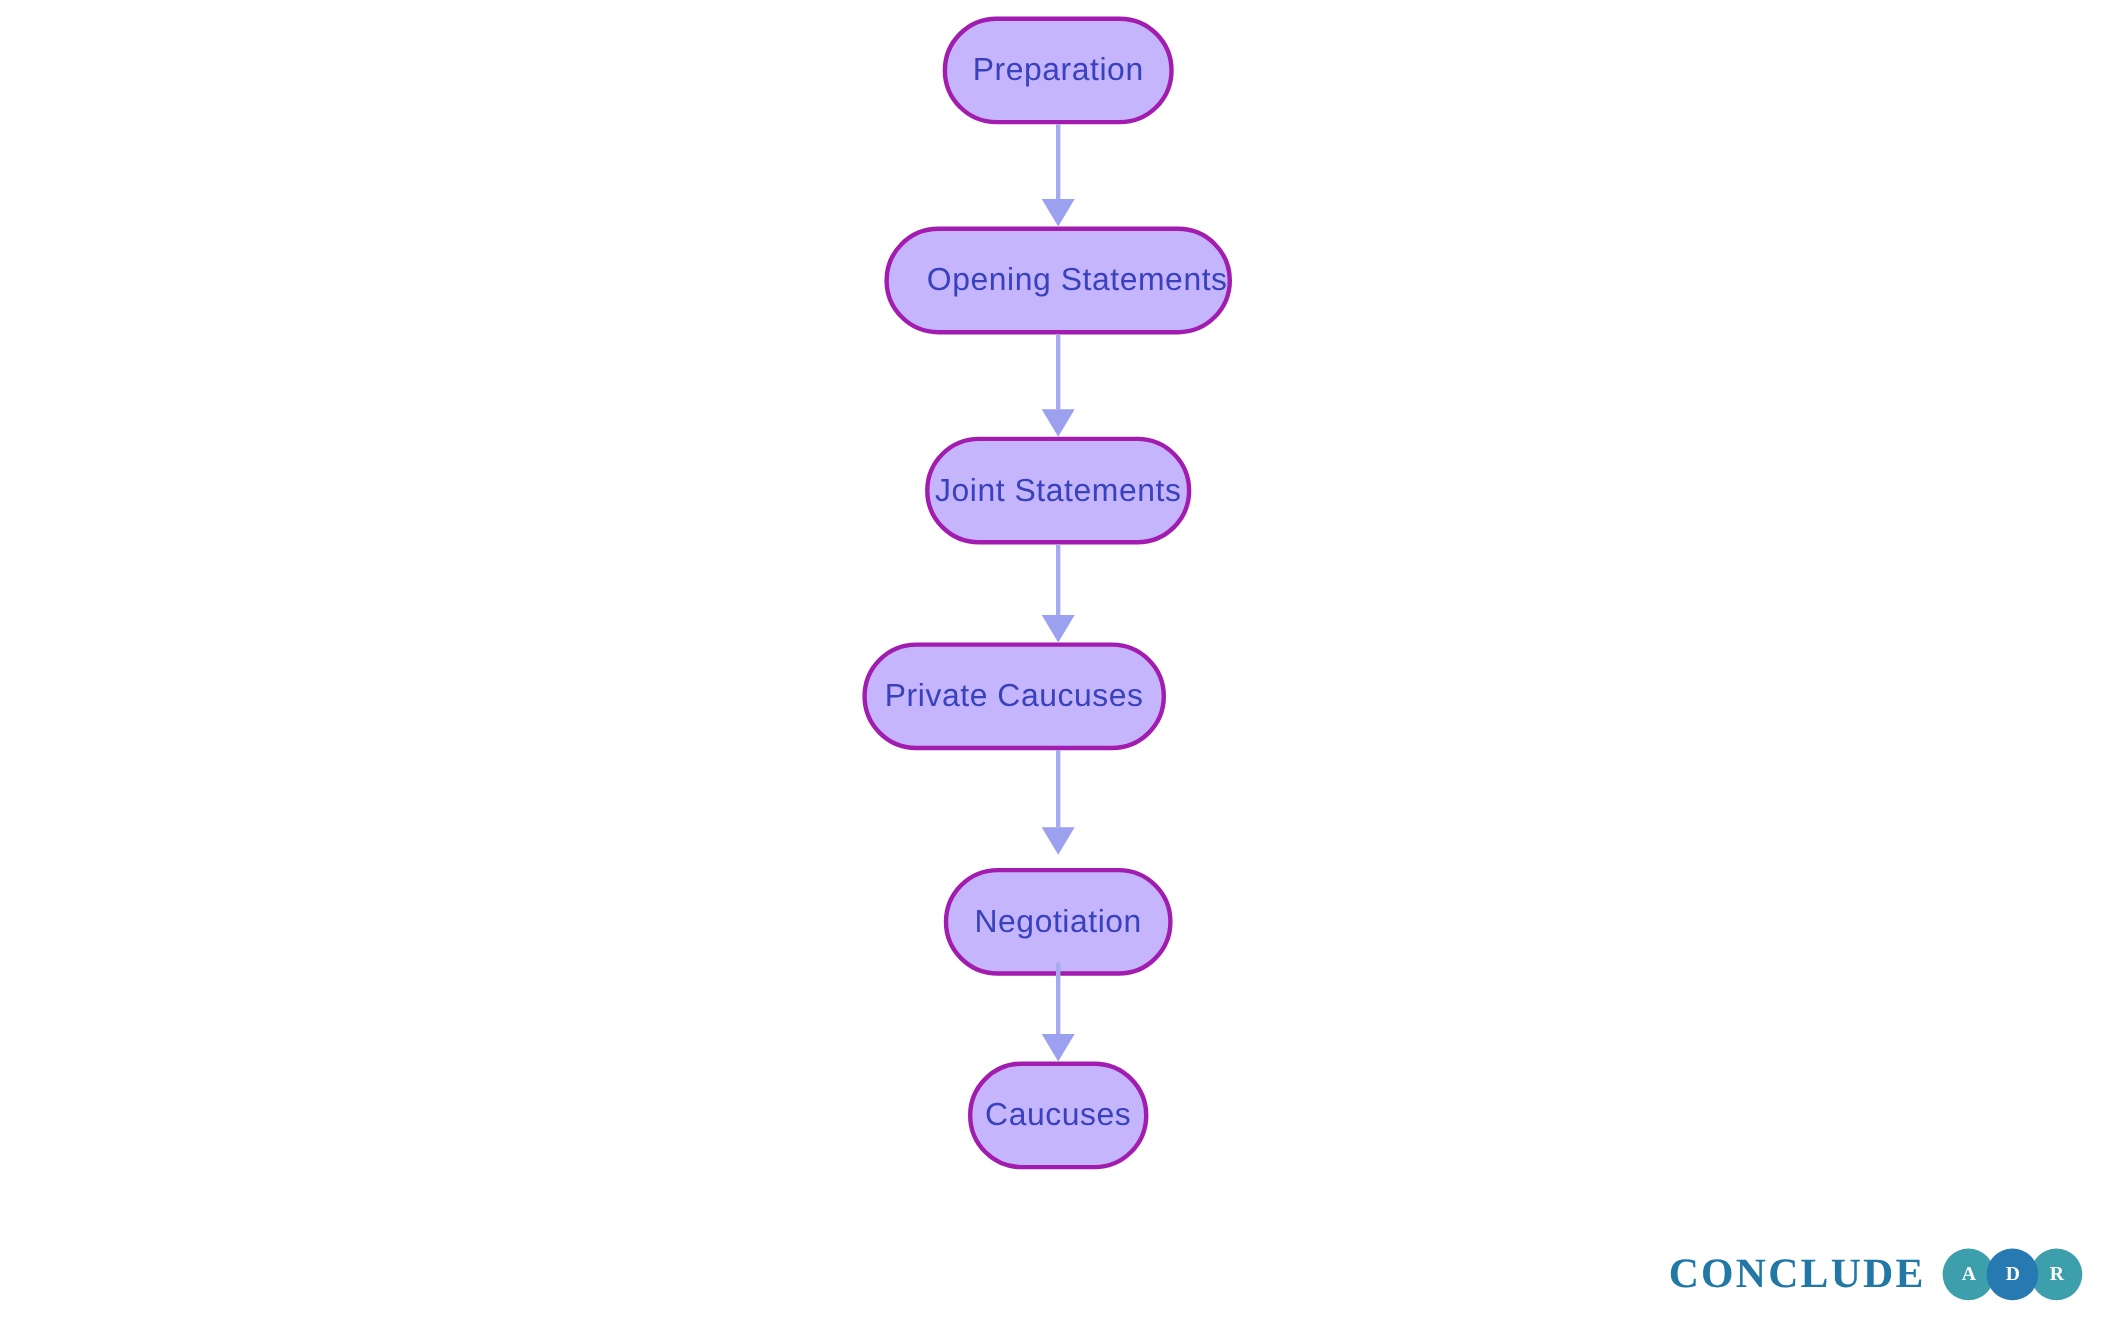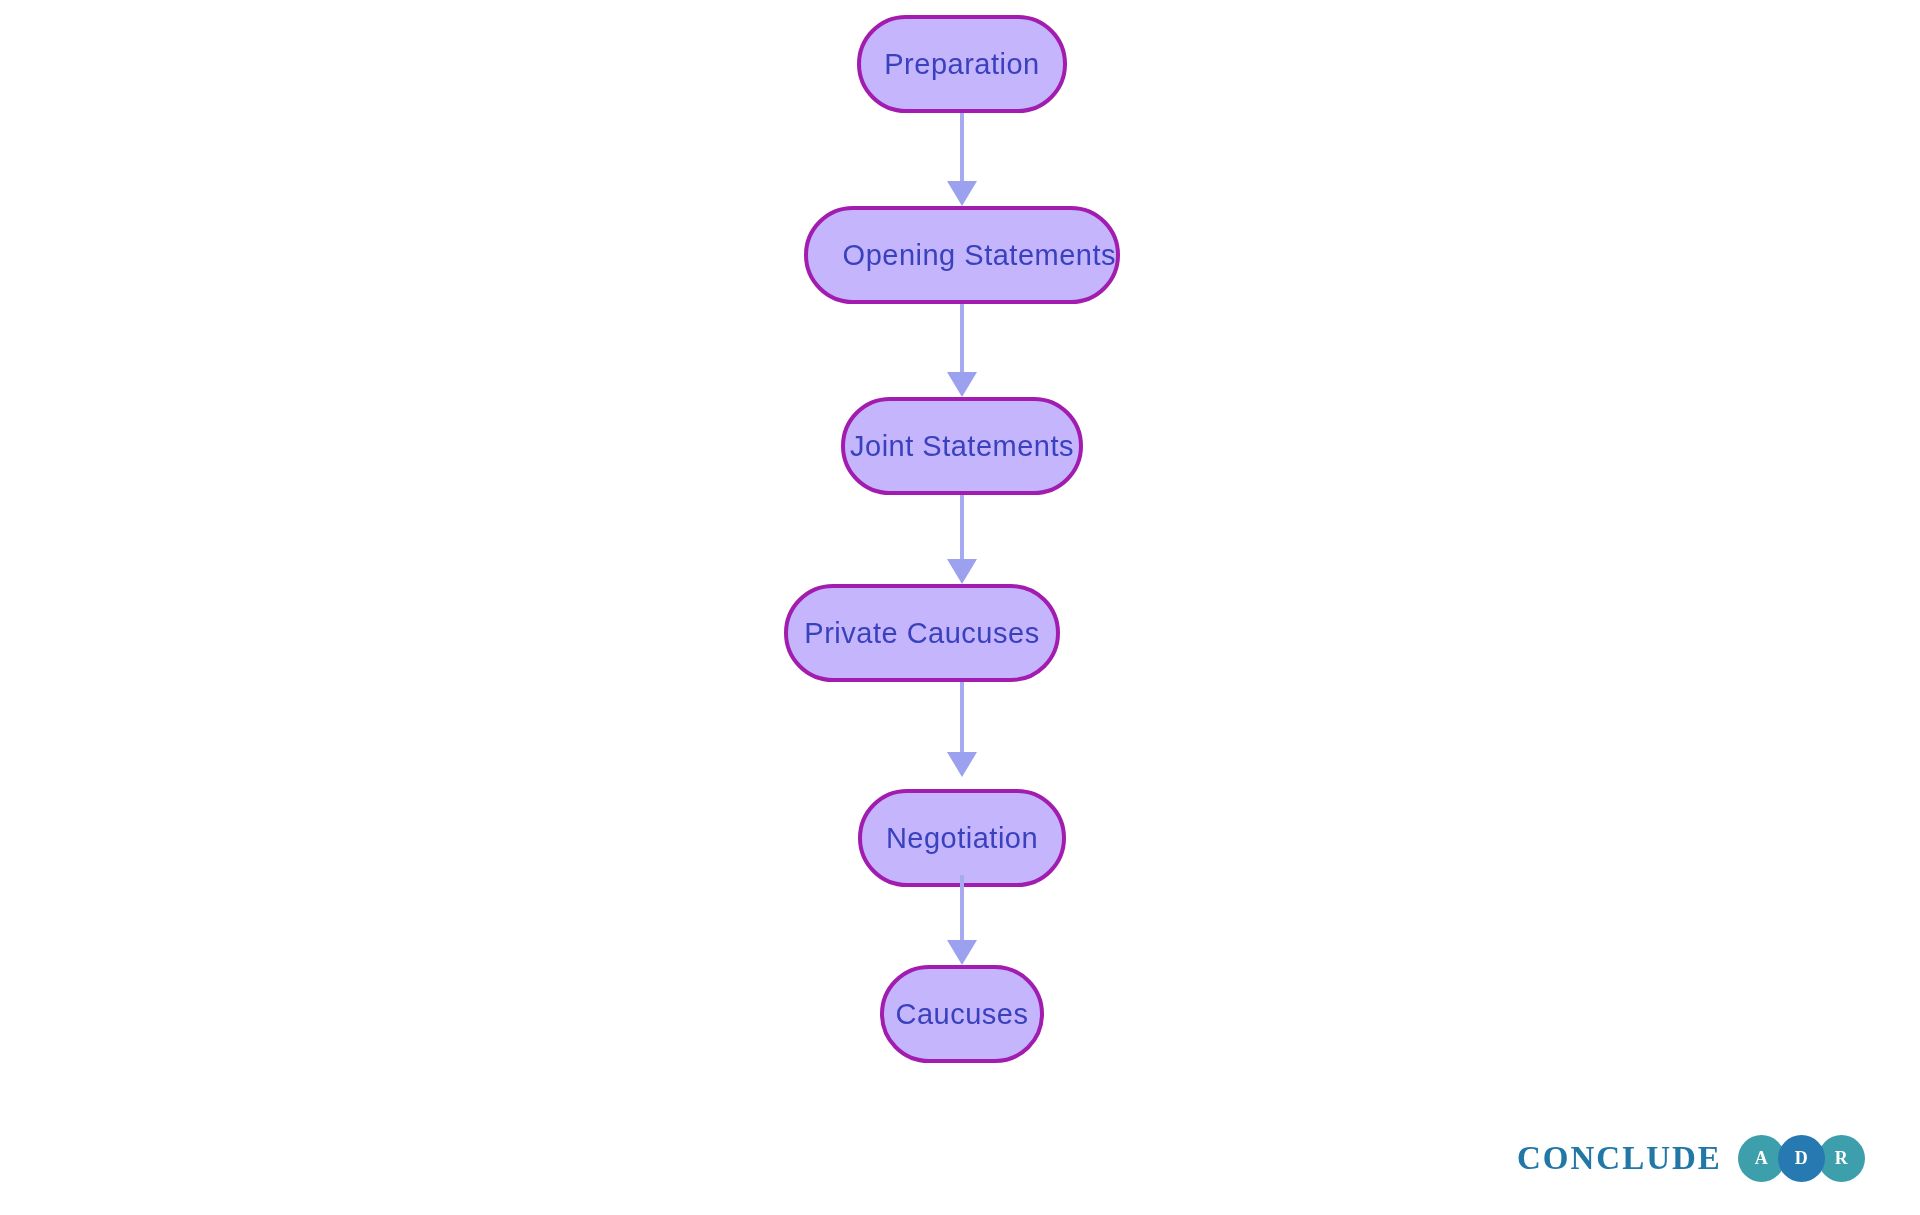--- a/index.html
+++ b/index.html
@@ -56,21 +56,21 @@
   .logo {
     position: absolute;
     left: 1517px;
     top: 1134px;
     display: flex;
     align-items: center;
   }
   .logo .brand {
     font-family: "Liberation Serif", serif;
     font-weight: bold;
-    font-size: 33px;
+    font-size: 38px;
     letter-spacing: 2px;
     color: #2178a7;
     margin-right: 16px;
     line-height: 48px;
   }
   .logo .badges {
     display: flex;
     align-items: center;
   }
   .badge {

